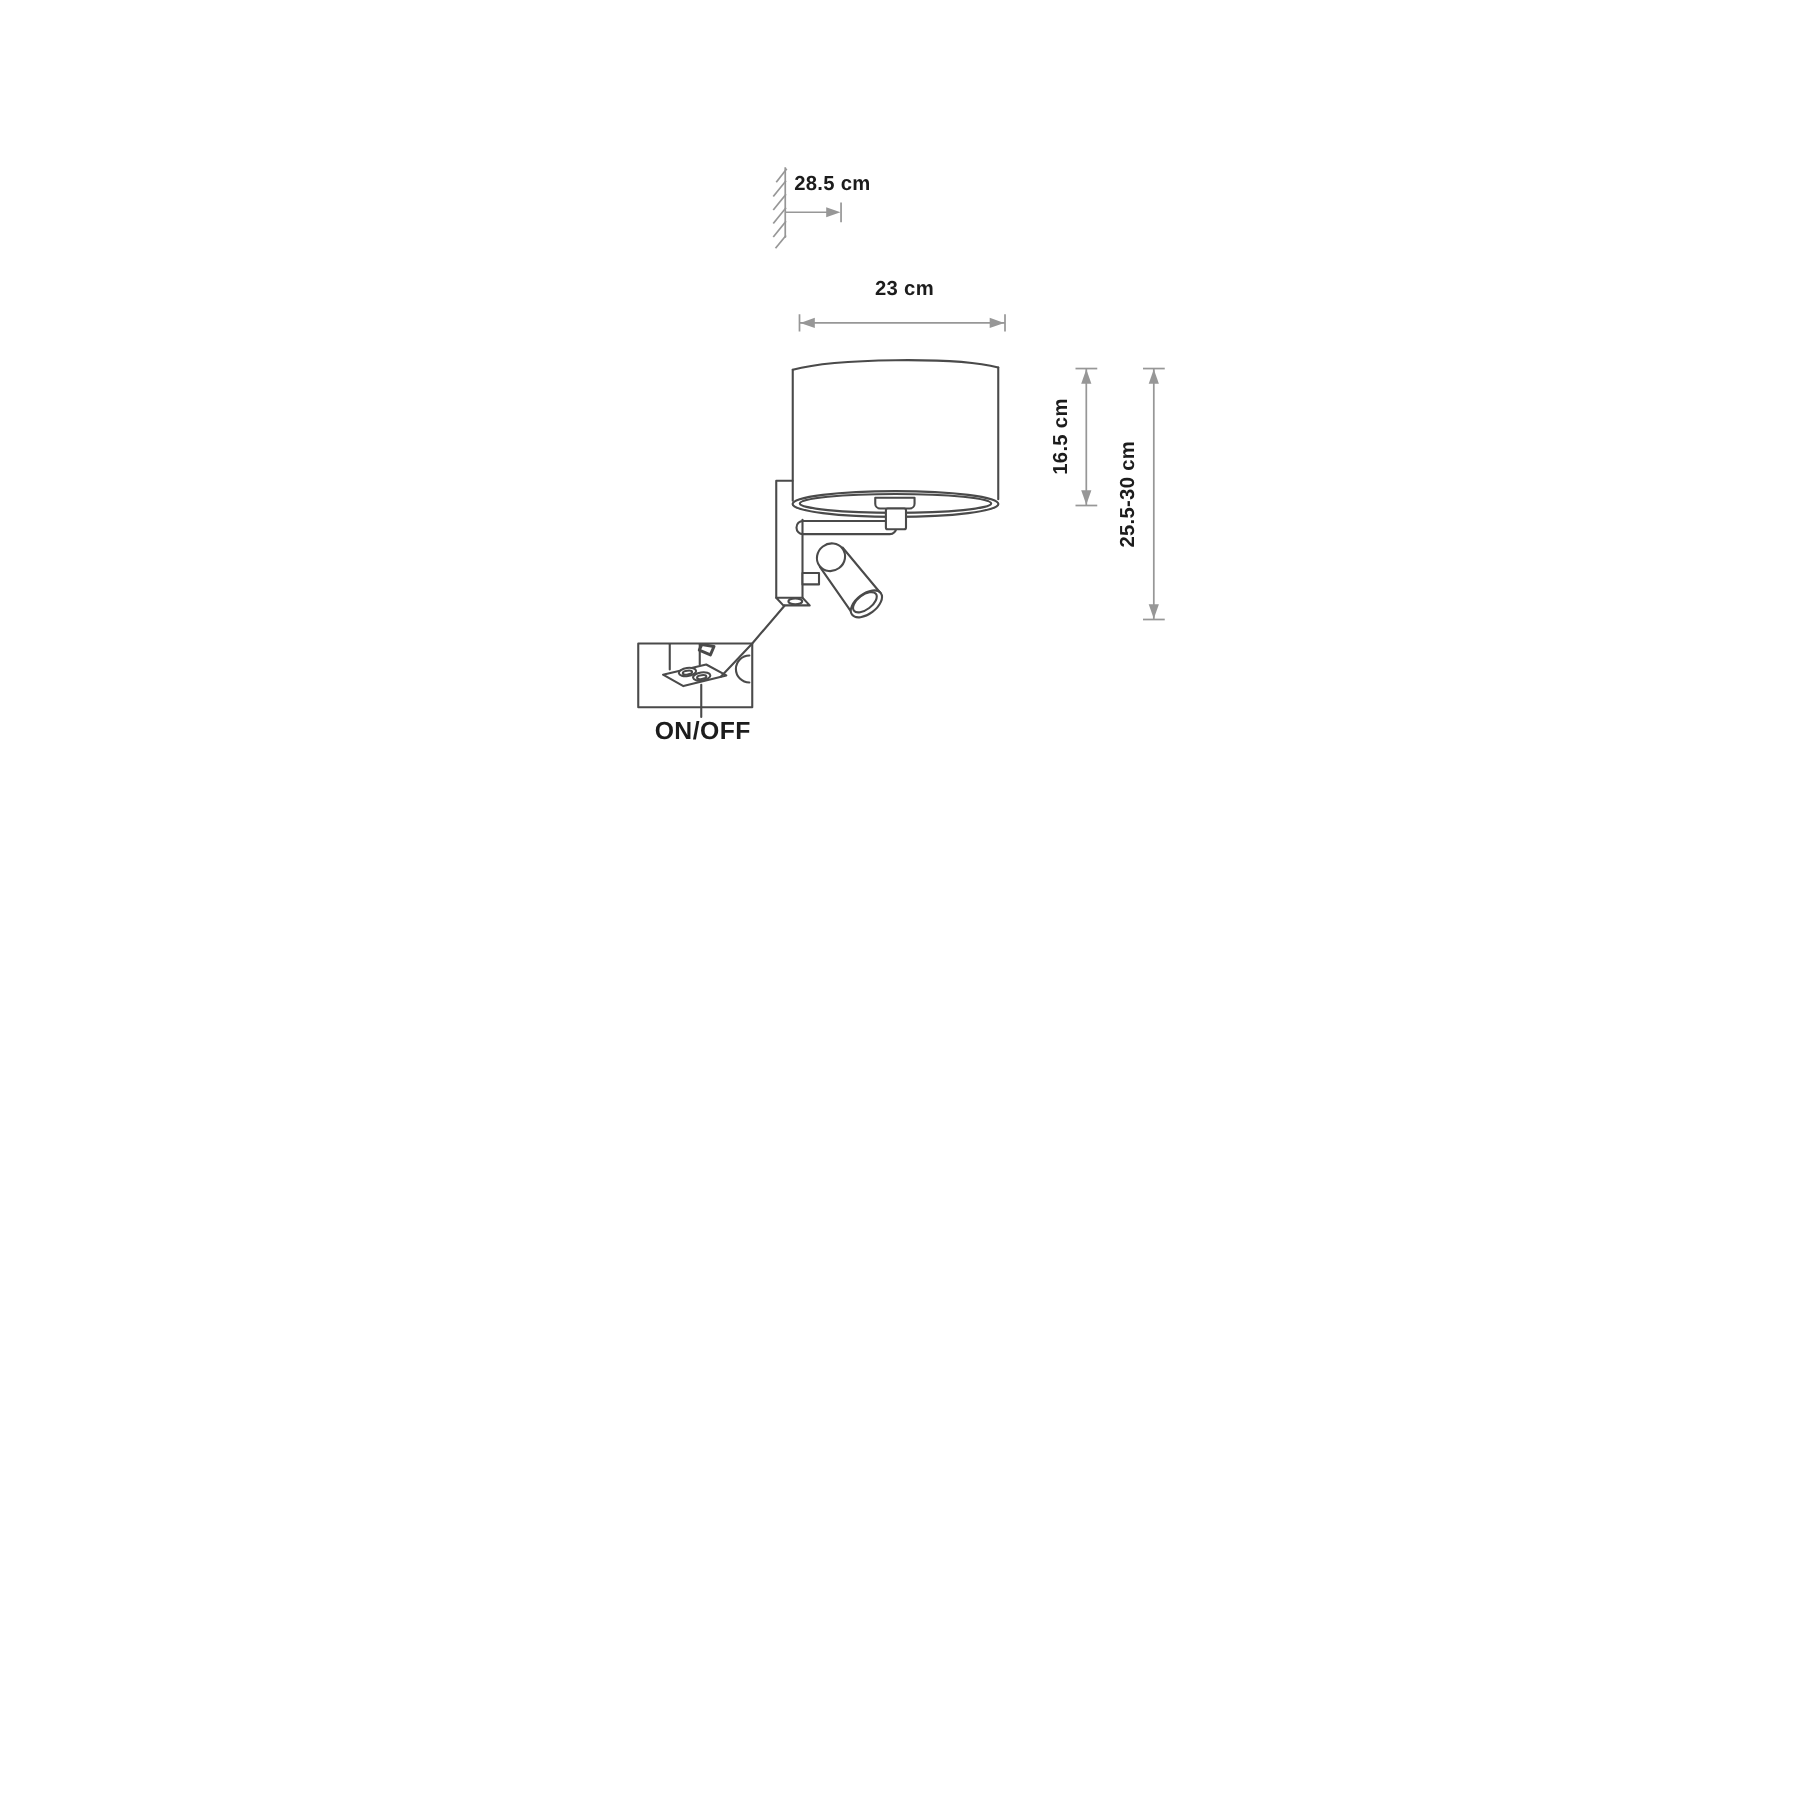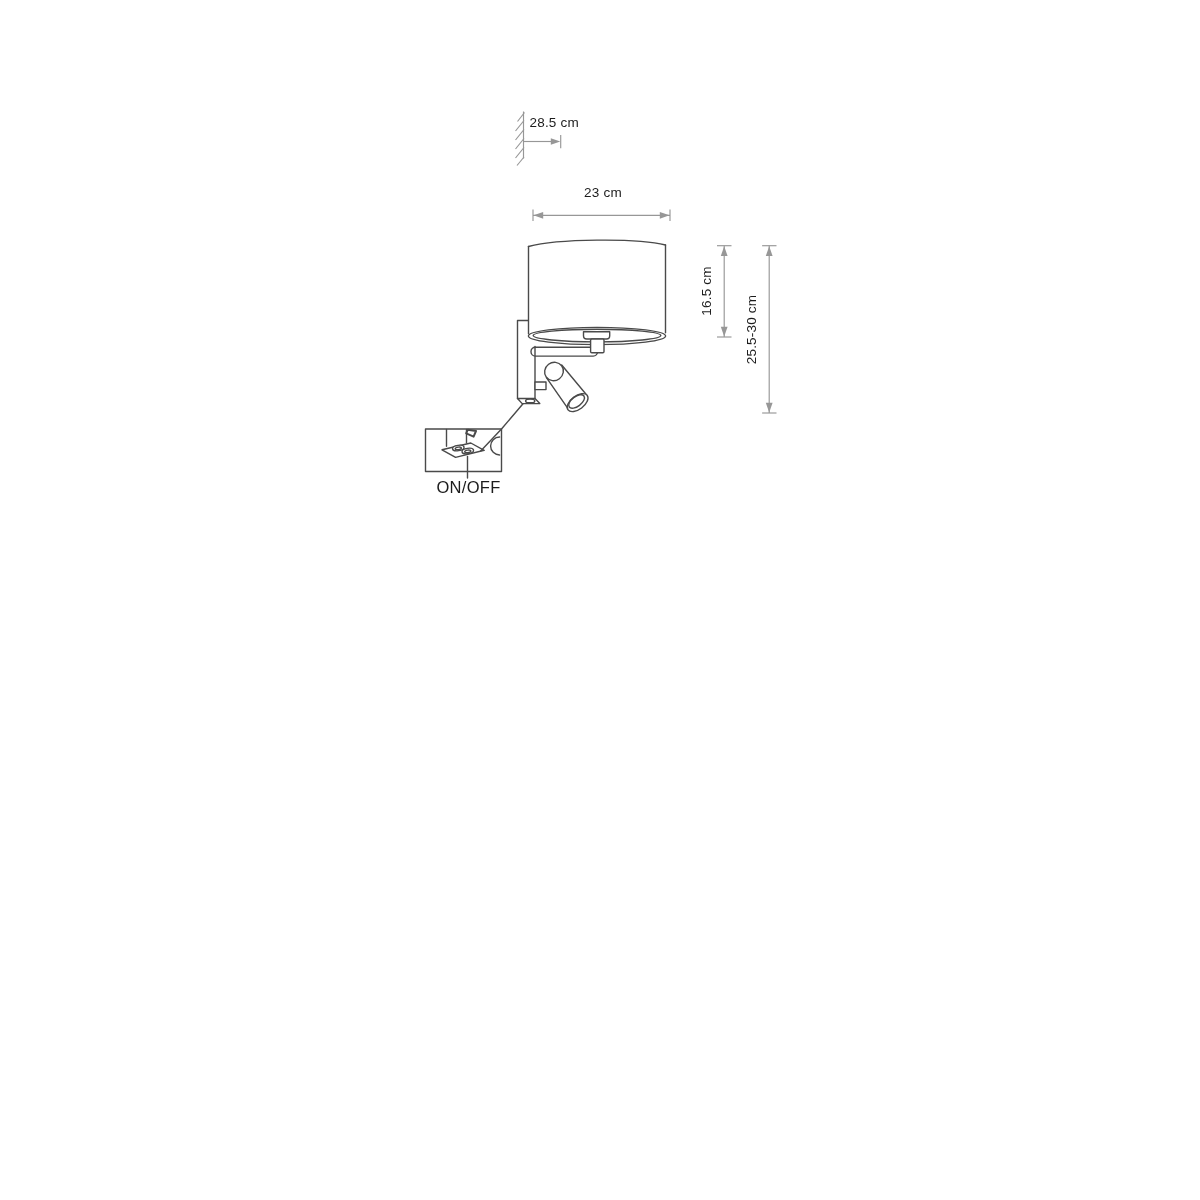--- a/index.html
+++ b/index.html
@@ -7,20 +7,21 @@
     --line:#4a4a4a;
     --dim:#979797;
     --text:#1c1c1c;
   }
   html,body{margin:0;padding:0;background:var(--bg);}
   .stage{
     position:relative;
     width:1012px;height:1200px;
     background:var(--bg);
     overflow:hidden;
+    font-weight:bold;
   }
   svg{position:absolute;left:0;top:0;}
   .draw{fill:none;stroke:var(--line);stroke-width:1.4;stroke-linecap:round;stroke-linejoin:round;}
   .draw-fill{fill:var(--bg);stroke:var(--line);stroke-width:1.4;stroke-linecap:round;stroke-linejoin:round;}
   .fill-only{fill:var(--bg);stroke:none;}
   .draw-thick{fill:none;stroke:var(--line);stroke-width:2;stroke-linecap:round;stroke-linejoin:round;}
   .dim{fill:none;stroke:var(--dim);stroke-width:1.15;stroke-linecap:butt;}
   .dim-arrow{fill:var(--dim);stroke:none;}
   .lbl{
     font-family:"Liberation Sans","DejaVu Sans",sans-serif;

